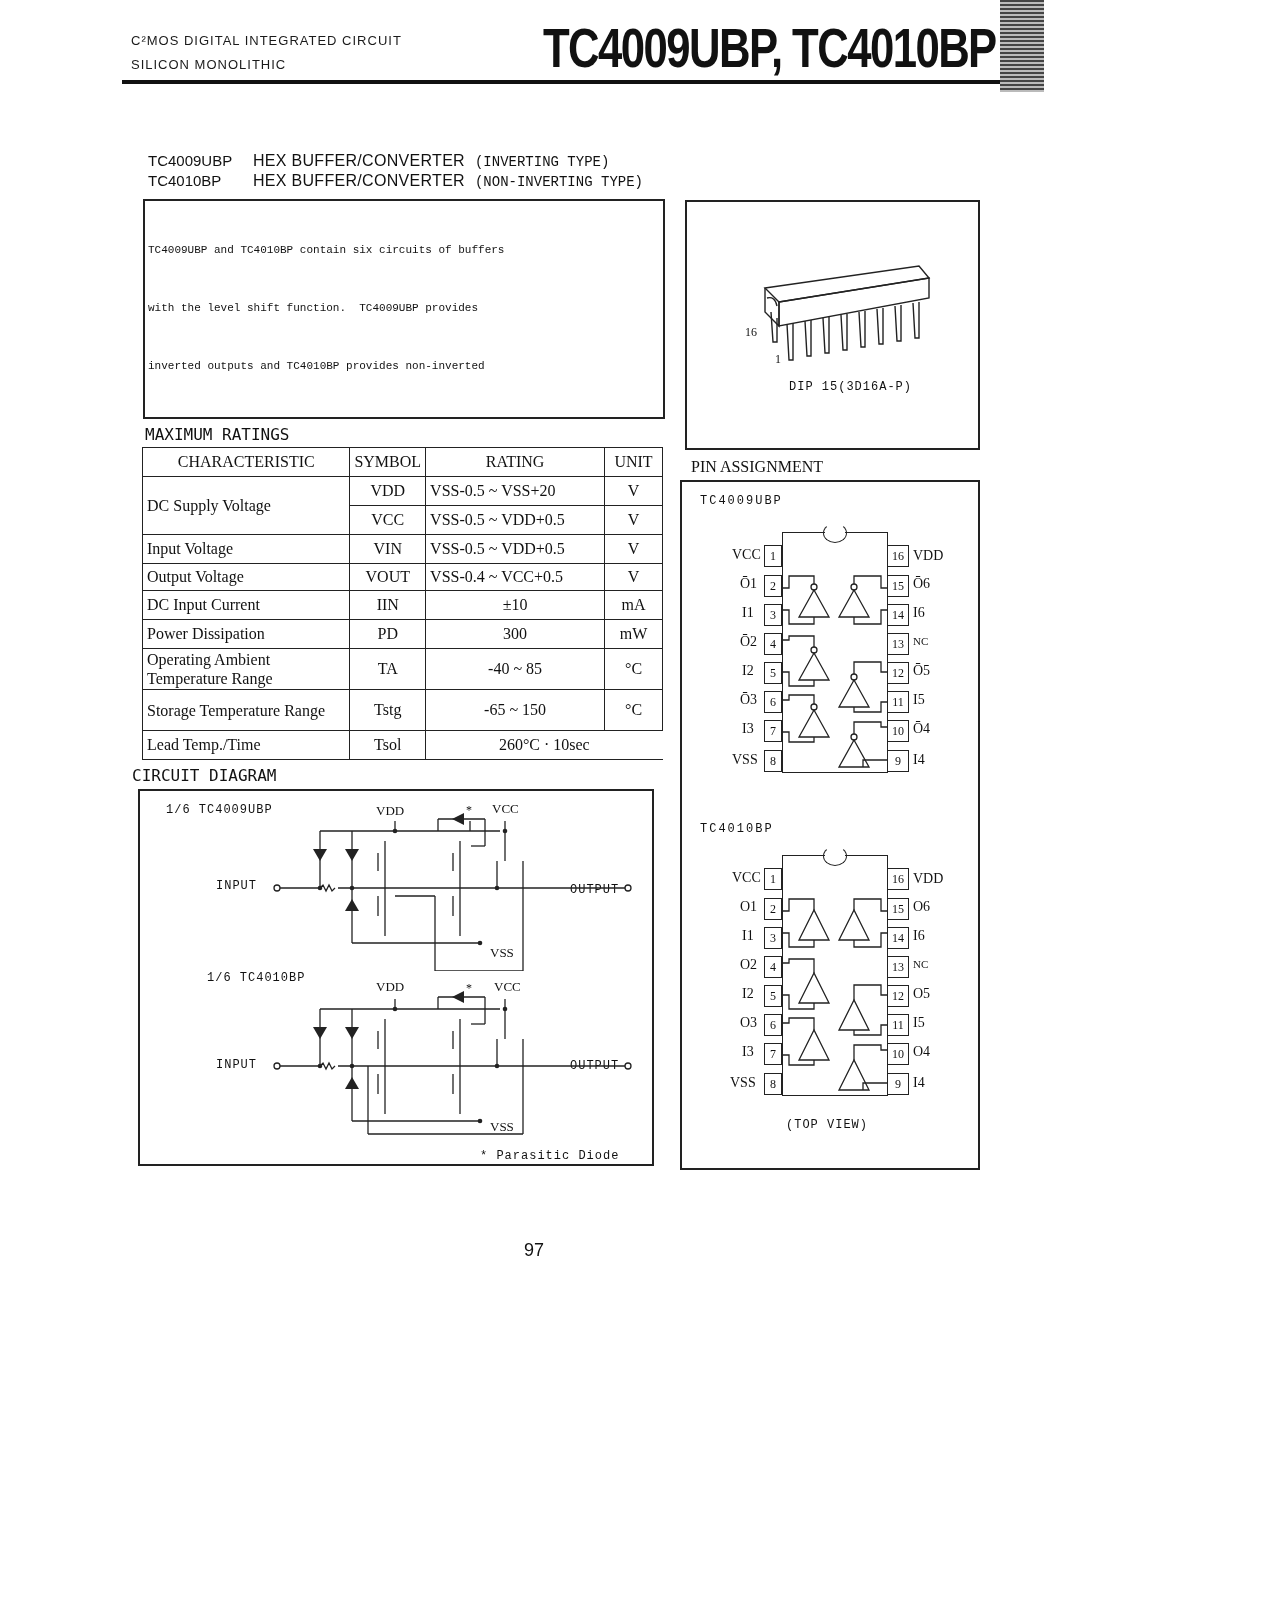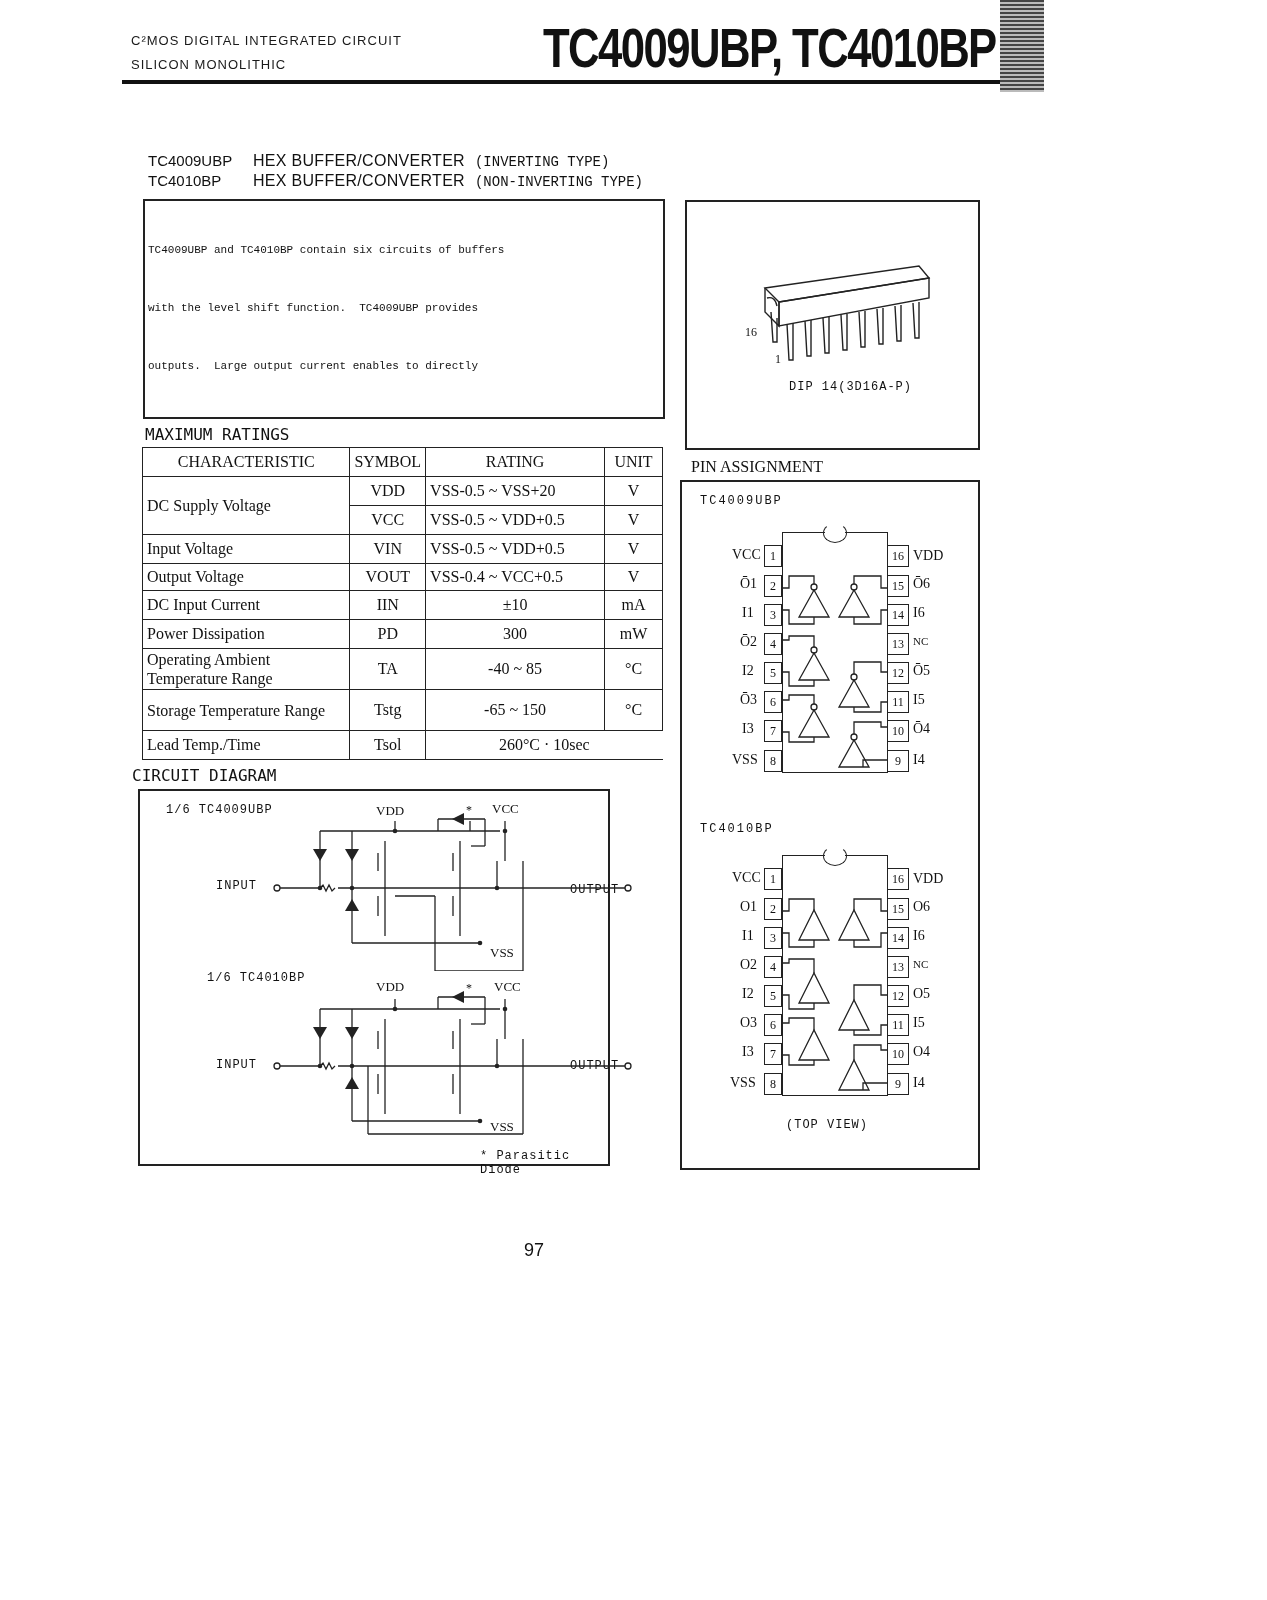--- a/index.html
+++ b/index.html
@@ -40,20 +40,21 @@
   <div style="display:flex;height:20px;align-items:baseline;">
     <span class="sans" style="width:105px;font-size:15px;">TC4010BP</span>
     <span class="sans" style="font-size:16px;letter-spacing:0.3px;margin-right:10px;">HEX BUFFER/CONVERTER</span>
     <span class="mono" style="font-size:14px;">(NON-INVERTING TYPE)</span>
   </div>
 </div>
 
 <div class="abs desc-box" style="left:143px;top:199px;width:522px;height:220px;padding-top:2px;overflow:hidden;">
   <div>TC4009UBP and TC4010BP contain six circuits of buffers</div>
   <div>with the level shift function.  TC4009UBP provides</div>
+  <div>inverted outputs and TC4010BP provides non-inverted</div>
   <div>outputs.  Large output current enables to directly</div>
   
   
   
   
   
   
   
 </div>
 
@@ -77,21 +78,21 @@
         <path d="M154 113 L156 148 L160 148 L160 112"></path>
         <path d="M172 110 L174 145 L178 145 L178 109"></path>
         <path d="M190 107 L192 142 L196 142 L196 106"></path>
         <path d="M208 104 L210 139 L214 139 L214 103"></path>
         <path d="M226 101 L228 136 L232 136 L232 100"></path>
       </g>
     </g>
   </svg>
   <span class="abs serif" style="left:58px;top:123px;font-size:12px;">16</span>
   <span class="abs serif" style="left:88px;top:150px;font-size:12px;">1</span>
-  <span class="abs small-mono" style="left:102px;top:178px;letter-spacing:1px;">DIP 14(3D16A-P)</span>
+  <span class="abs small-mono" style="left:102px;top:178px;letter-spacing:1px;">DIP 15(3D16A-P)</span>
 </div>
 
 <div class="abs section-title" style="left:145px;top:425px;">MAXIMUM RATINGS</div>
 <table class="ratings abs" style="left:142px;top:447px;width:521px;">
   <colgroup>
       <col style="width:208px">
       <col style="width:72px">
       <col style="width:180px">
       <col style="width:58px">
     </colgroup>
@@ -151,21 +152,21 @@
   </tr>
   <tr style="height:29px">
     <td>Lead Temp./Time</td>
     <td class="c">Tsol</td>
     <td class="c" colspan="2" style="border-right:none;">260°C · 10sec</td>
   </tr>
 </tbody>
   </table>
 
 <div class="abs section-title" style="left:132px;top:766px;">CIRCUIT DIAGRAM</div>
-<div class="abs frame" style="left:138px;top:789px;width:472px;height:377px;">
+<div class="abs frame" style="left:138px;top:789px;width:516px;height:377px;">
 
   <span class="abs small-mono" style="left:26px;top:12px;letter-spacing:1px;">1/6  TC4009UBP</span>
   <span class="abs serif" style="left:236px;top:12px;font-size:13px;">VDD</span>
   <span class="abs serif" style="left:352px;top:10px;font-size:13px;">VCC</span>
   <span class="abs serif" style="left:326px;top:12px;font-size:12px;">*</span>
   <span class="abs small-mono" style="left:76px;top:88px;letter-spacing:1px;">INPUT</span>
   <span class="abs small-mono" style="left:430px;top:92px;letter-spacing:1px;">OUTPUT</span>
   <span class="abs serif" style="left:350px;top:154px;font-size:13px;">VSS</span>
   <svg class="abs" style="left:0;top:0;" width="519" height="180" viewBox="0 0 519 180">
     <g fill="none" stroke="#222" stroke-width="1.3">

